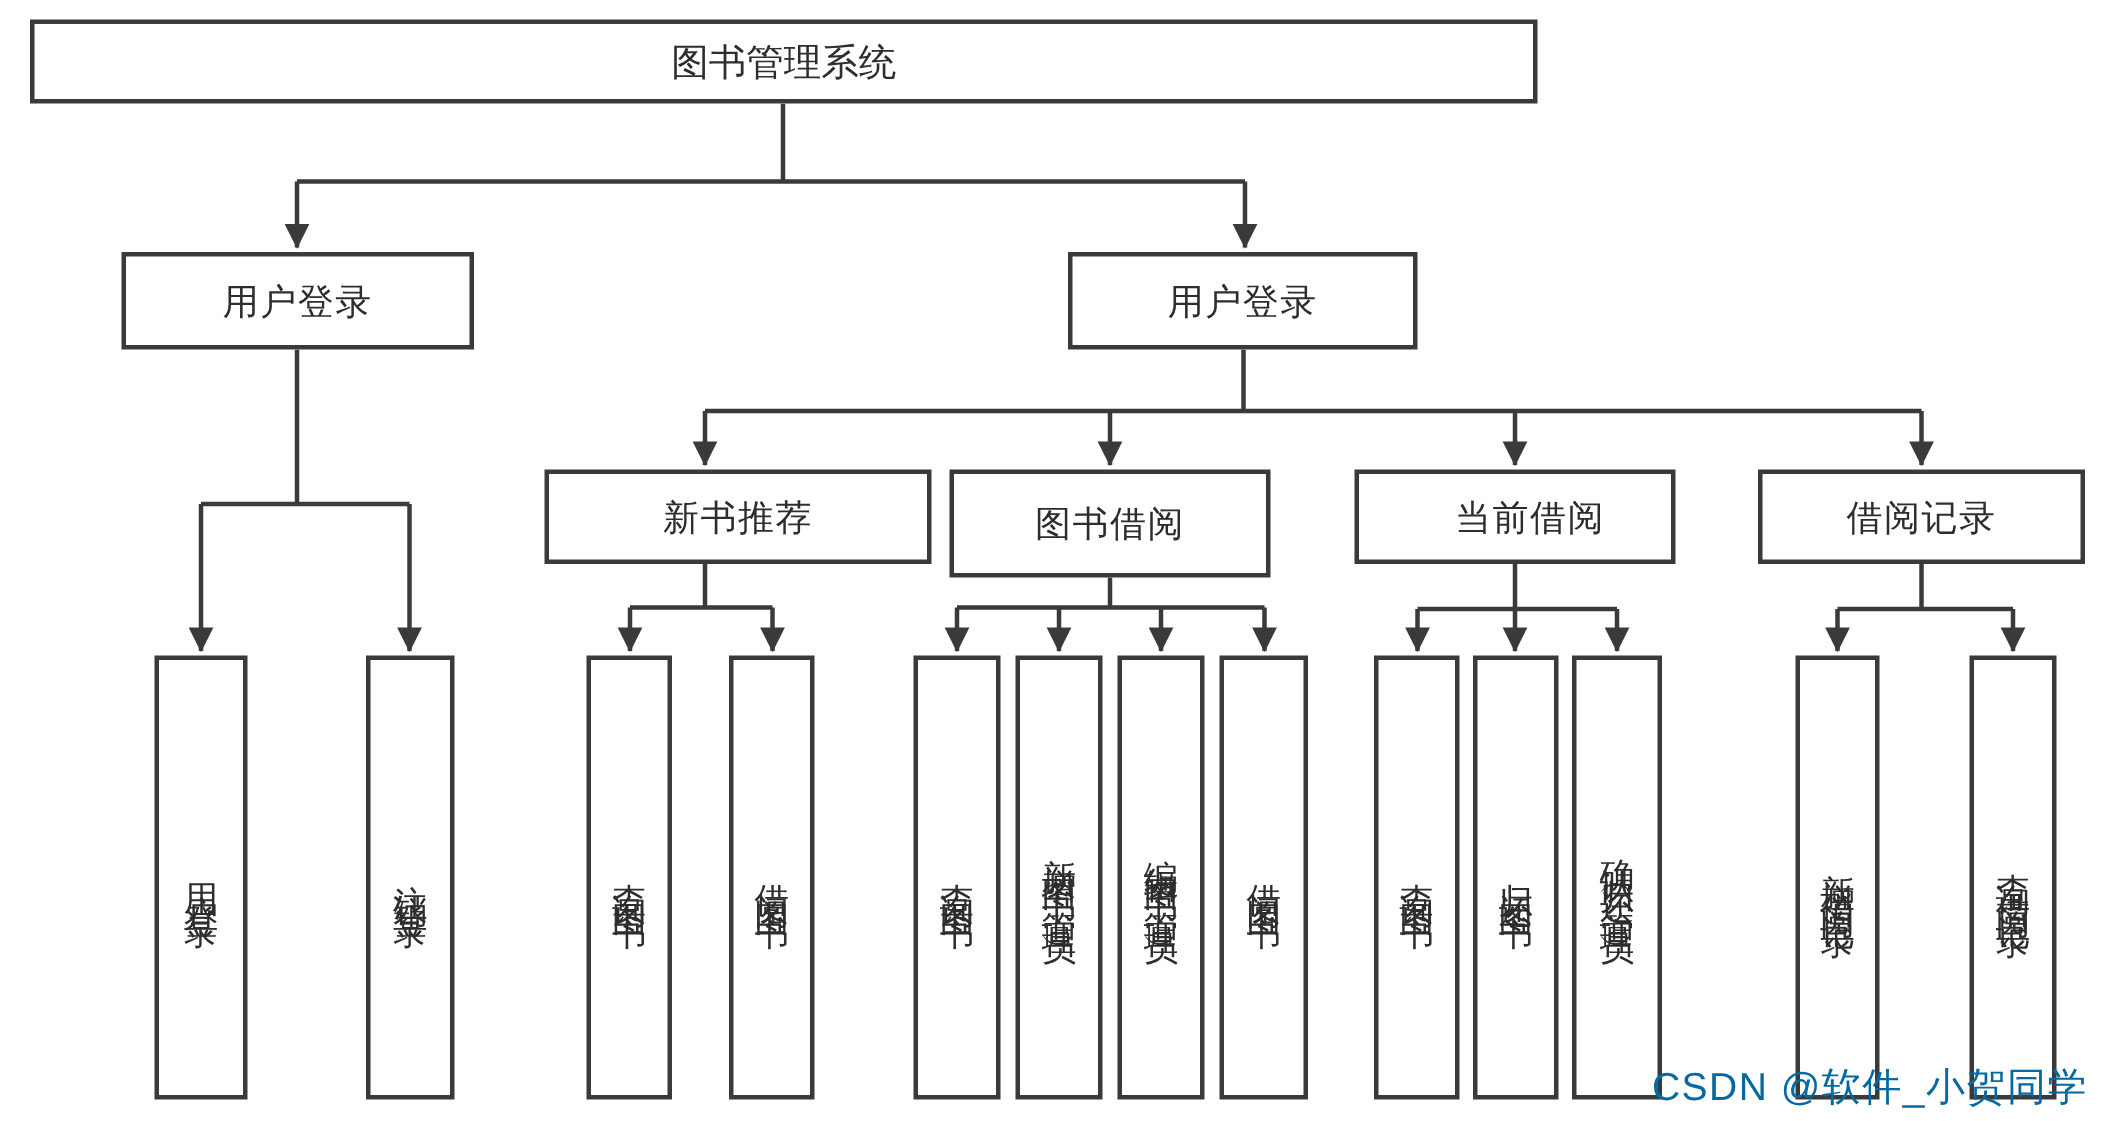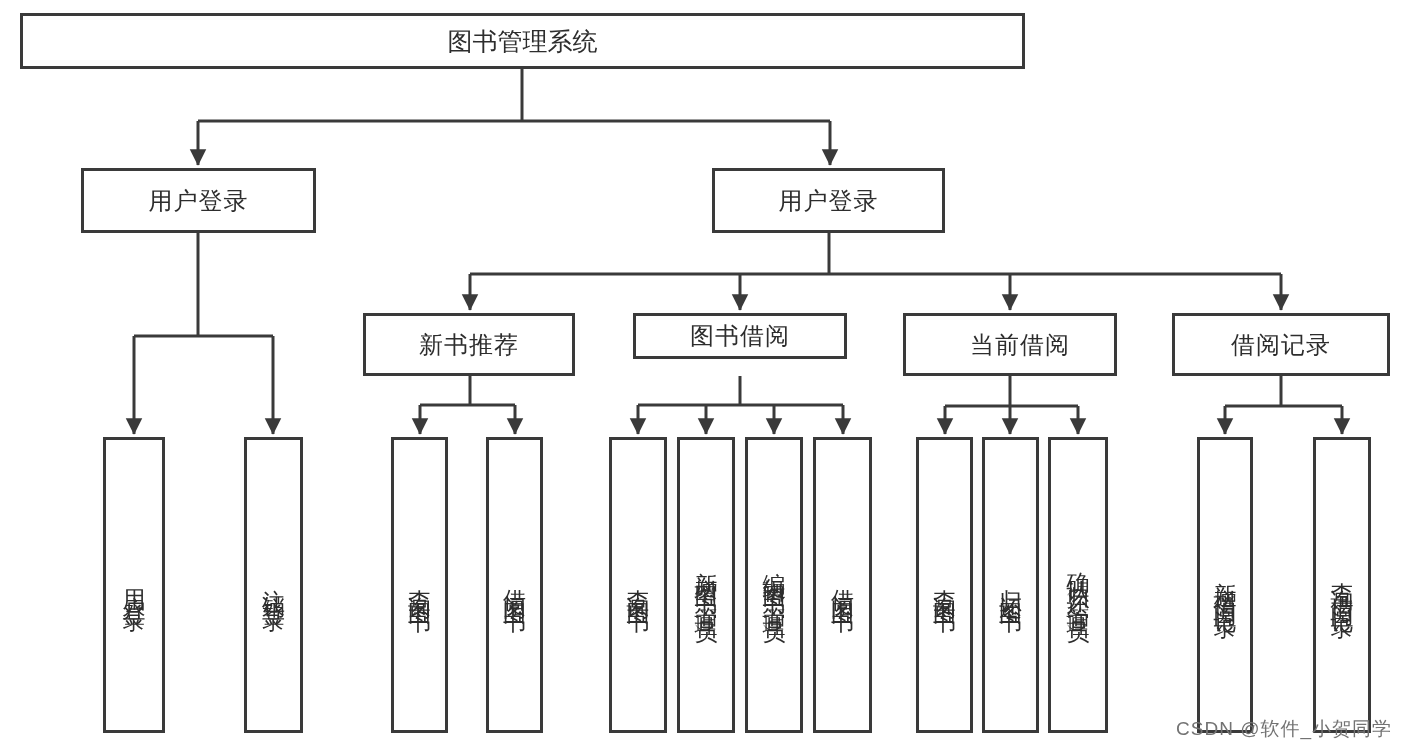--- a/index.html
+++ b/index.html
@@ -39,22 +39,22 @@
     font-size: 23px;
     letter-spacing: 7px;
     line-height: 1;
     white-space: nowrap;
     color: #2d2d2d;
   }
   #watermark {
     position: absolute;
     right: 13px;
     bottom: 5px;
-    font-size: 19px;
-    color: #737373;
+    font-size: 26px;
+    color: #0369a1;
     z-index: 10;
     letter-spacing: 1px;
   }
 </style>
 </head>
 <body>
 
 <div id="canvas">
 
   <svg id="wires" viewBox="0 0 1405 747" xmlns="http://www.w3.org/2000/svg">
@@ -111,24 +111,24 @@
     <span>图书管理系统</span>
   </div>
 
   <div class="node h-label" style="left:81px; top:168px; width:235px; height:65px;">
     <span>用户登录</span>
   </div>
   <div class="node h-label" style="left:712px; top:168px; width:233px; height:65px;">
     <span>用户登录</span>
   </div>
 
-  <div class="node h-label" style="left:363px; top:313px; width:212px; height:63px;">
+  <div class="node h-label" style="left:363px; top:313px; width:258px; height:63px;">
     <span>新书推荐</span>
   </div>
-  <div class="node h-label" style="left:633px; top:313px; width:214px; height:46px;">
+  <div class="node h-label" style="left:633px; top:313px; width:214px; height:72px;">
     <span>图书借阅</span>
   </div>
   <div class="node h-label" style="left:903px; top:313px; width:214px; height:63px;padding-left:20px;">
     <span>当前借阅</span>
   </div>
   <div class="node h-label" style="left:1172px; top:313px; width:218px; height:63px;">
     <span>借阅记录</span>
   </div>
 
   <div class="node leaf" style="left:103px; width:62px;">

